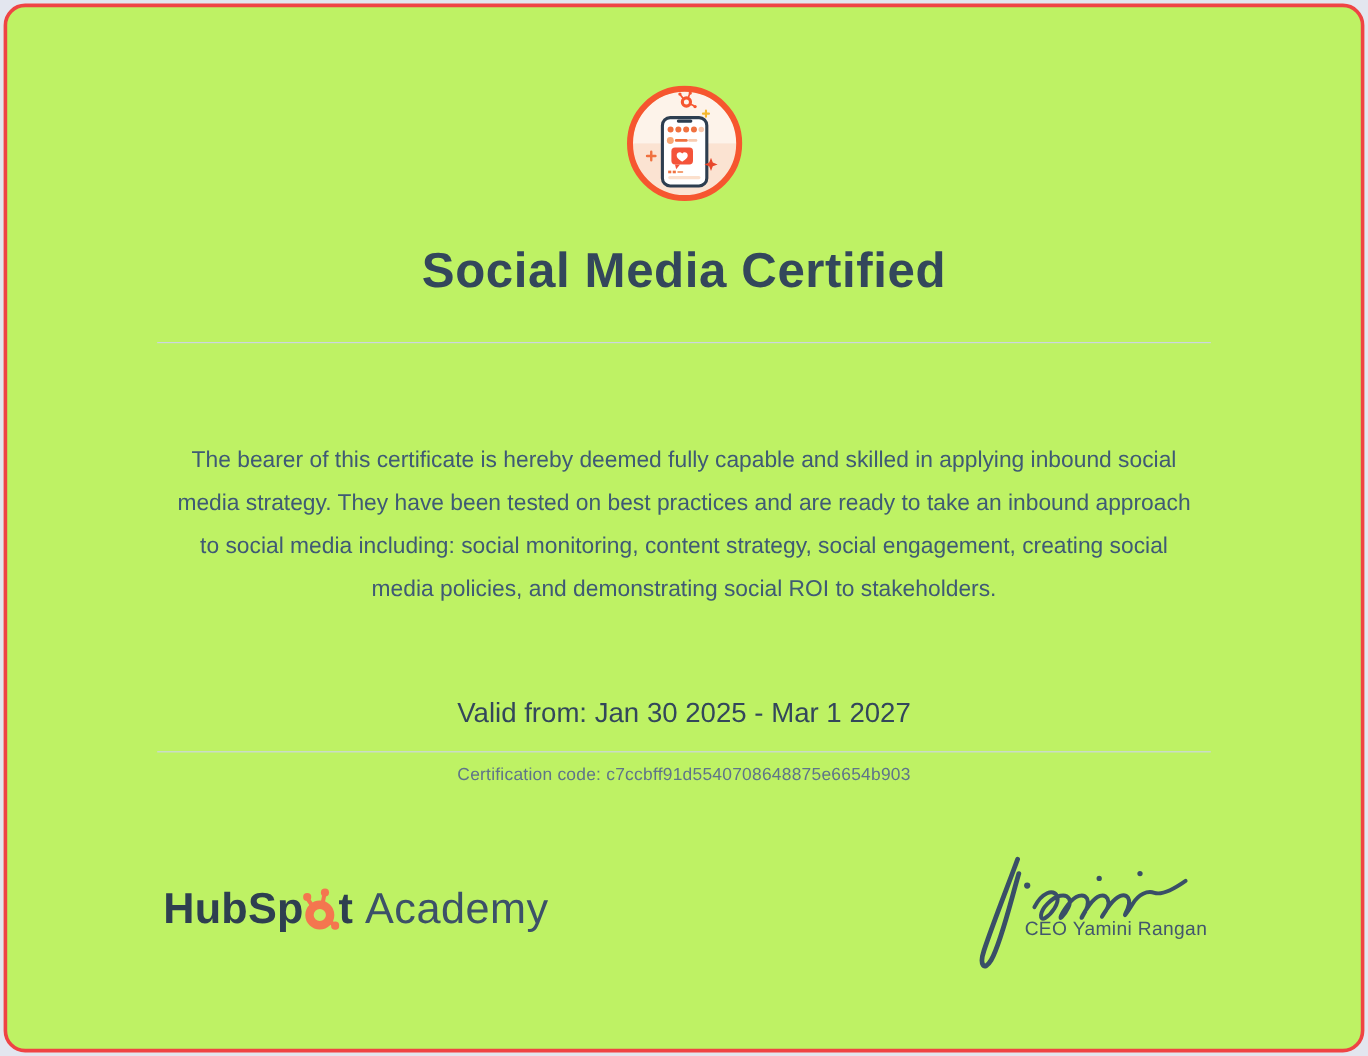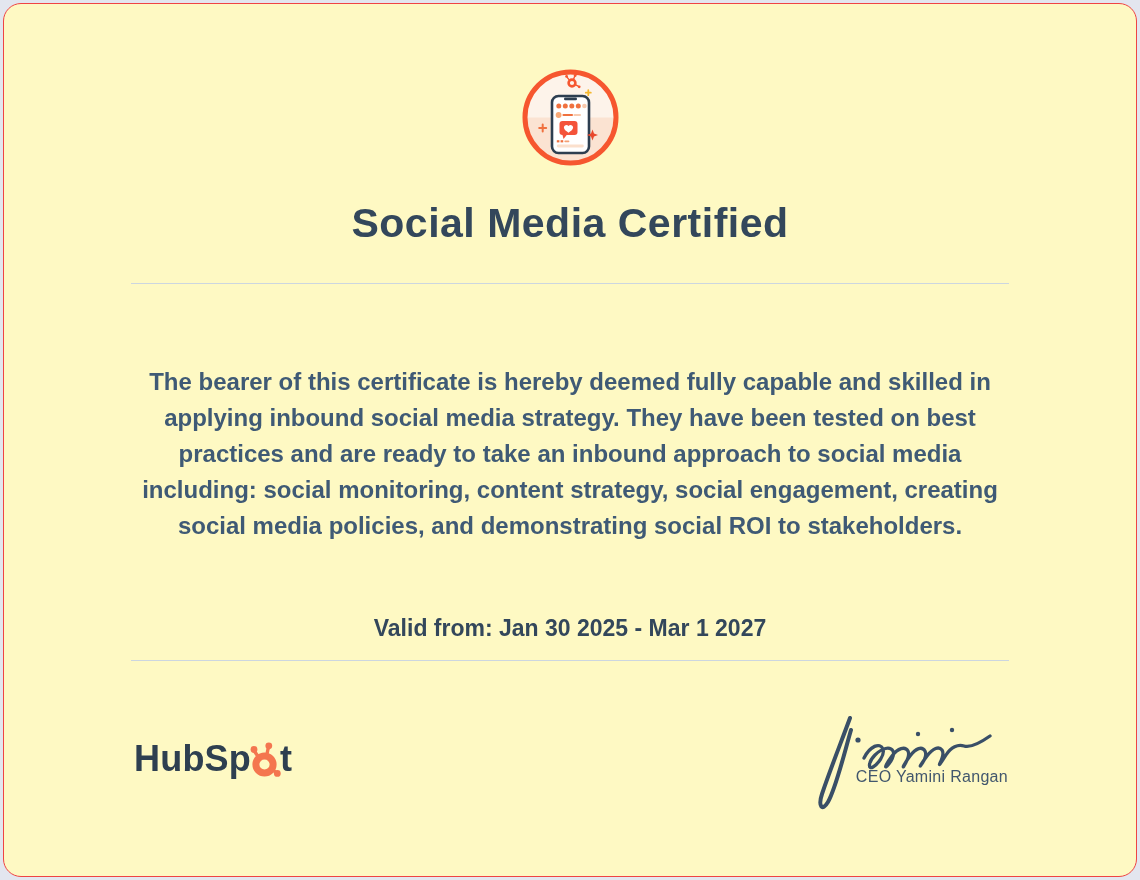--- a/index.html
+++ b/index.html
@@ -3,40 +3,40 @@
 <meta charset="utf-8">
 <style>
   html,body{margin:0;padding:0;}
   body{
     width:1140px;height:880px;position:relative;overflow:hidden;
     background:#e3e6ef;
     font-family:"Liberation Sans","DejaVu Sans",sans-serif;
     -webkit-font-smoothing:antialiased;
   }
   .card{
-    position:absolute;inset:3px;background:#fef9c3;
-    border:1px solid #ef4444;border-radius:18px;
+    position:absolute;inset:3px;background:#bef264;
+    border:3px solid #ef4444;border-radius:18px;
     text-align:center;
   }
   .badge-wrap{margin:65px auto 0;width:97px;height:97px;}
   .cert-title{
     margin:34px 0 0;font-size:41px;font-weight:700;color:#33475b;
     letter-spacing:.5px;line-height:47px;
   }
   .divider{
     width:878px;height:1px;background:#ccd6e0;border:none;margin:0 auto;
   }
   .divider-top{margin-top:36px;}
   .divider-bottom{margin-top:17px;}
   .cert-body{
-    width:860px;margin:80px auto 0;font-size:24px;line-height:36px;
-    color:#3f5a75;font-weight:700;
+    width:860px;margin:80px auto 0;font-size:19px;line-height:36px;
+    color:#3f5a75;font-weight:400;
   }
   .cert-valid{
-    margin:70px 0 6px;font-size:23px;color:#33475b;font-weight:700;line-height:29px;
+    margin:70px 0 6px;font-size:23px;color:#33475b;font-weight:400;line-height:29px;
   }
   .cert-code{
     margin:11px 0 0;font-size:14.5px;color:#5f7489;letter-spacing:.2px;
   }
   .footer{position:absolute;left:0;right:0;bottom:12px;height:168px;}
   .brand{
     position:absolute;left:130px;top:40px;height:46px;
     display:flex;align-items:center;white-space:nowrap;
   }
   .brand-bold{font-size:36px;font-weight:700;color:#2e3f50;letter-spacing:.2px;}
@@ -110,37 +110,39 @@
   <h1 class="cert-title">Social Media Certified</h1>
 
   <hr class="divider divider-top">
 
   <p class="cert-body">The bearer of this certificate is hereby deemed fully capable and skilled in applying inbound social media strategy. They have been tested on best practices and are ready to take an inbound approach to social media including: social monitoring, content strategy, social engagement, creating social media policies, and demonstrating social ROI to stakeholders.</p>
 
   <p class="cert-valid">Valid from: Jan 30 2025 - Mar 1 2027</p>
 
   <hr class="divider divider-bottom">
 
+  <p class="cert-code">Certification code: c7ccbff91d5540708648875e6654b903</p>
 
   <div class="footer">
 
     <div class="brand">
       <span class="brand-bold">HubSp</span>
       <svg class="sprocket" width="31" height="40" viewBox="0 0 31 40">
         <g stroke="#f4764f" fill="none" stroke-linecap="round">
           <circle cx="14.5" cy="25.5" r="8.6" stroke-width="7"></circle>
           <line x1="9" y1="19" x2="5" y2="13" stroke-width="3.4"></line>
           <circle cx="4" cy="10.5" r="3.4" fill="#f4764f" stroke="none"></circle>
           <line x1="16.5" y1="17.5" x2="18" y2="10" stroke-width="3.4"></line>
           <circle cx="18.8" cy="6.8" r="3.4" fill="#f4764f" stroke="none"></circle>
           <line x1="21.5" y1="30" x2="25.5" y2="33" stroke-width="3.4"></line>
           <circle cx="27.3" cy="34.4" r="3.4" fill="#f4764f" stroke="none"></circle>
         </g>
       </svg>
       <span class="brand-bold">t</span>
+      <span class="brand-light">Academy</span>
     </div>
 
     <div class="signature-block">
       <svg class="signature-art" width="206" height="125" viewBox="0 0 206 125">
         <g stroke="#394f67" fill="none" stroke-linecap="round">
           <path stroke-width="4" d="M46,22 C38,44 26,74 18,98 C14,110 18,116 24,106 C32,92 40,58 47,34"></path>
           <circle cx="54" cy="44" r="2.6" fill="#394f67" stroke="none"></circle>
           <path stroke-width="3.3" d="M60,62 C66,50 76,46 79,53 C81,59 74,68 69,71 C64,74 64,66 71,59 C78,52 86,50 89,55 C91,59 87,66 83,70 C80,73 82,68 88,60 C94,52 101,50 104,55 C106,59 103,65 100,70 C98,73 100,68 106,60 C112,52 118,50 121,55 C123,59 120,65 117,69 C115,72 117,68 123,60 C129,52 135,50 138,54 C140,57 138,63 136,67 C134,71 137,67 142,59 C147,51 154,48 160,50 C166,52 176,47 186,40"></path>
           <circle cx="114" cy="38" r="2.2" fill="#394f67" stroke="none"></circle>
           <circle cx="148" cy="34" r="2.2" fill="#394f67" stroke="none"></circle>

